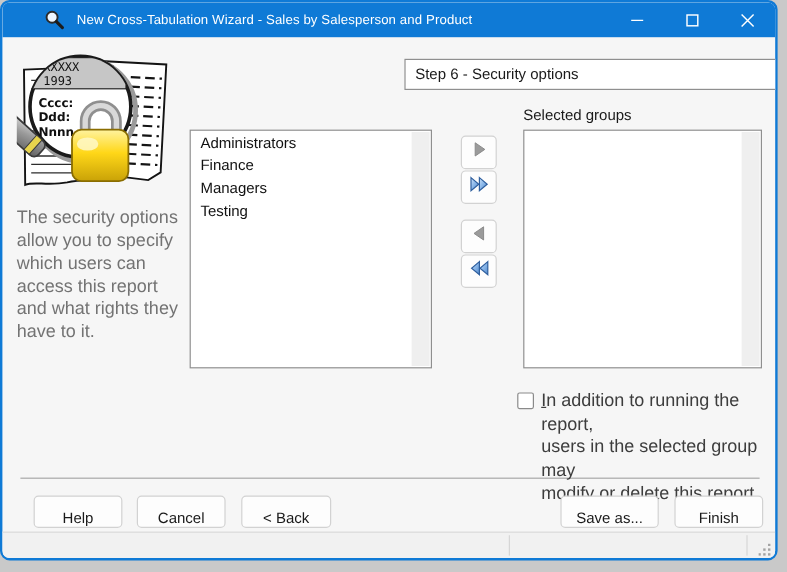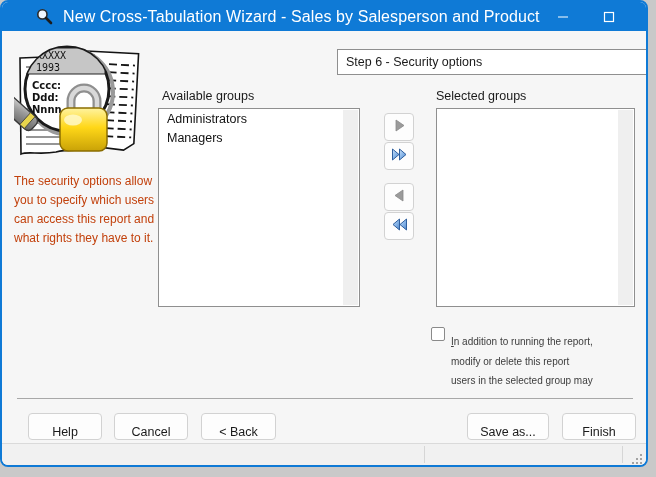--- a/index.html
+++ b/index.html
@@ -6,21 +6,21 @@
   html,body { width:656px; height:477px; }
   body { font-family:"Liberation Sans", sans-serif; background:#c9c9c9; position:relative; overflow:hidden; }
 
   .window {
     position:absolute; left:0; top:0; width:648px; height:467px;
     border:2px solid #0f7ad6; border-radius:8px; background:#f6f6f6;
     overflow:hidden;
   }
   .titlebar {
     height:29px; background:#0f7ad6; display:flex; align-items:center;
-    color:#fff; font-size:16px;
+    color:#fff; font-size:11px;
   }
   .titlebar .app-icon { margin-left:34px; width:18px; height:18px; display:flex; align-items:center; justify-content:center; }
   .titlebar .title-text { margin-left:10px; white-space:nowrap; letter-spacing:0.1px; }
   .caption-buttons { margin-left:auto; display:flex; height:100%; }
   .caption-btn { width:46px; height:100%; display:flex; align-items:center; justify-content:center; }
 
   .content { position:absolute; left:0; top:29px; right:0; bottom:0; }
 
   .step-combo {
     position:absolute; left:335px; top:18px; width:355px; height:26px;
@@ -29,21 +29,21 @@
   }
   .combo-drop {
     position:absolute; right:3px; top:3px; width:19px; height:18px;
     background:#fdfdfd; border:1px solid #c9c9c9; display:flex; align-items:center; justify-content:center;
   }
 
   .wizard-graphic { position:absolute; left:12px; top:11px; width:130px; height:125px; }
 
   .description {
     position:absolute; left:12px; top:141px; width:142px;
-    font-size:12px; line-height:19px; color:#c2410c;
+    font-size:15px; line-height:19px; color:#737373;
   }
 
   .group-label { position:absolute; font-size:12.5px; color:#1a1a1a; }
   .label-available { left:160px; top:58px; }
   .label-selected  { left:434px; top:58px; }
 
   .listbox {
     position:absolute; top:77px; height:199px; background:#fff;
     border:1px solid #8f8f8f; font-size:12.5px; color:#111;
   }
@@ -62,22 +62,22 @@
   }
   .xfer-1 { top:82px; } .xfer-2 { top:111px; } .xfer-3 { top:152px; } .xfer-4 { top:181px; }
 
   .separator { position:absolute; left:15px; top:367px; width:616px; height:1px; background:#a8a8a8; }
 
   .checkbox {
     position:absolute; left:429px; top:296px; width:14px; height:14px;
     background:#fff; border:1px solid #8a8a8a; border-radius:2px;
   }
   .checkbox-label {
-    position:absolute; left:449px; top:301px; width:192px;
-    font-size:10px; line-height:19.5px; color:#3d3d3d;
+    position:absolute; left:449px; top:293px; width:192px;
+    font-size:15px; line-height:19.5px; color:#3d3d3d;
   }
   .accel { text-decoration:underline; }
 
   .push-btn {
     position:absolute; top:382px; height:27px; width:74px;
     background:#fdfdfd; border:1px solid #d2d2d2; border-radius:4px;
     display:flex; align-items:flex-end; justify-content:center;
     font-size:12.5px; color:#1a1a1a;
   }
   .btn-help   { left:26px; }
@@ -217,25 +217,26 @@
           <path d="M57 70 v-11 a13 13 0 0 1 26 0 v11" fill="none" stroke="#8f8f8f" stroke-width="9" stroke-linecap="round"></path>
           <path d="M57 70 v-11 a13 13 0 0 1 26 0 v11" fill="none" stroke="#d9d9d9" stroke-width="4.5" stroke-linecap="round"></path>
           <rect x="46" y="66" width="47" height="43" rx="8" fill="url(#gold)" stroke="#8a6d00" stroke-width="1.5"></rect>
           <ellipse cx="59" cy="78" rx="9" ry="5.5" fill="#fff8c8" opacity="0.85"></ellipse>
         </g>
       </svg>
     </div>
 
     <div class="description">The security options allow you to specify which users can access this report and what rights they have to it.</div>
 
-    <div class="group-label label-available">Available groups</div>
     <div class="listbox listbox-available">
       <div class="list-items">
         <div class="list-item">Administrators</div>
+        <div class="list-item">Finance</div>
         <div class="list-item">Managers</div>
+        <div class="list-item">Testing</div>
       </div>
       <div class="vscroll"></div>
     </div>
 
     <div class="group-label label-selected">Selected groups</div>
     <div class="listbox listbox-selected">
       <div class="vscroll"></div>
     </div>
 
     <div class="xfer-btn xfer-1">
@@ -267,22 +268,22 @@
           <path d="M15.5 2 L9 7.5 L15.5 13 Z" fill="url(#blueArrow)" stroke="#2f5f9e" stroke-width="1"></path>
         </svg>
       </span>
     </div>
 
     <div class="separator"></div>
 
     <div class="checkbox"></div>
     <div class="checkbox-label">
       <span class="accel">I</span><span>n addition to running the report,</span>
+      <span style="display:block">users in the selected group may</span>
       <span style="display:block">modify or delete this report</span>
-      <span style="display:block">users in the selected group may</span>
     </div>
 
     <div class="push-btn btn-help">
         <span>Help</span>
       </div>
     <div class="push-btn btn-cancel">
         <span>Cancel</span>
       </div>
     <div class="push-btn btn-back">
         <span>&lt; Back</span>

